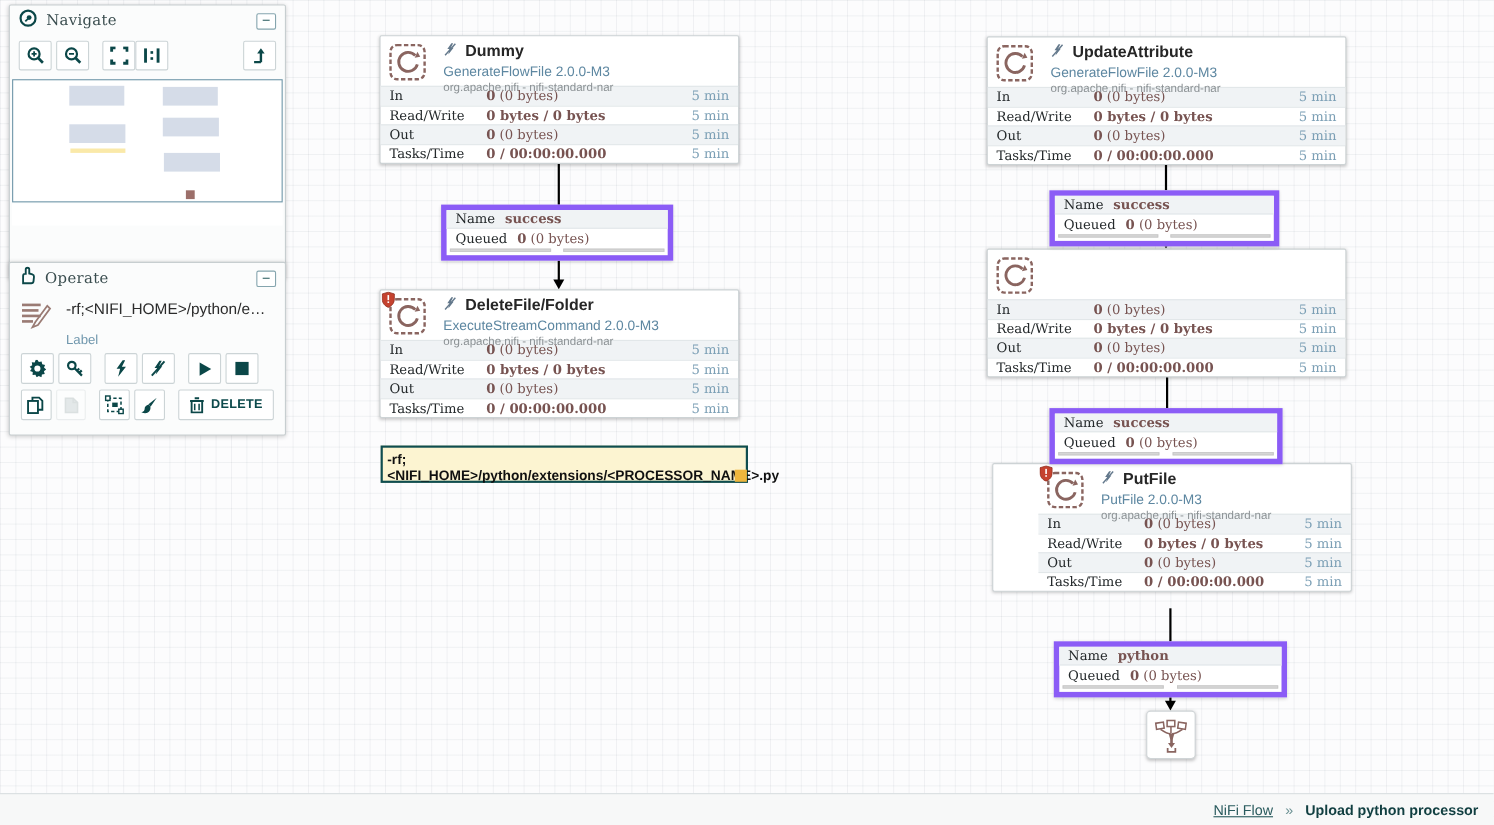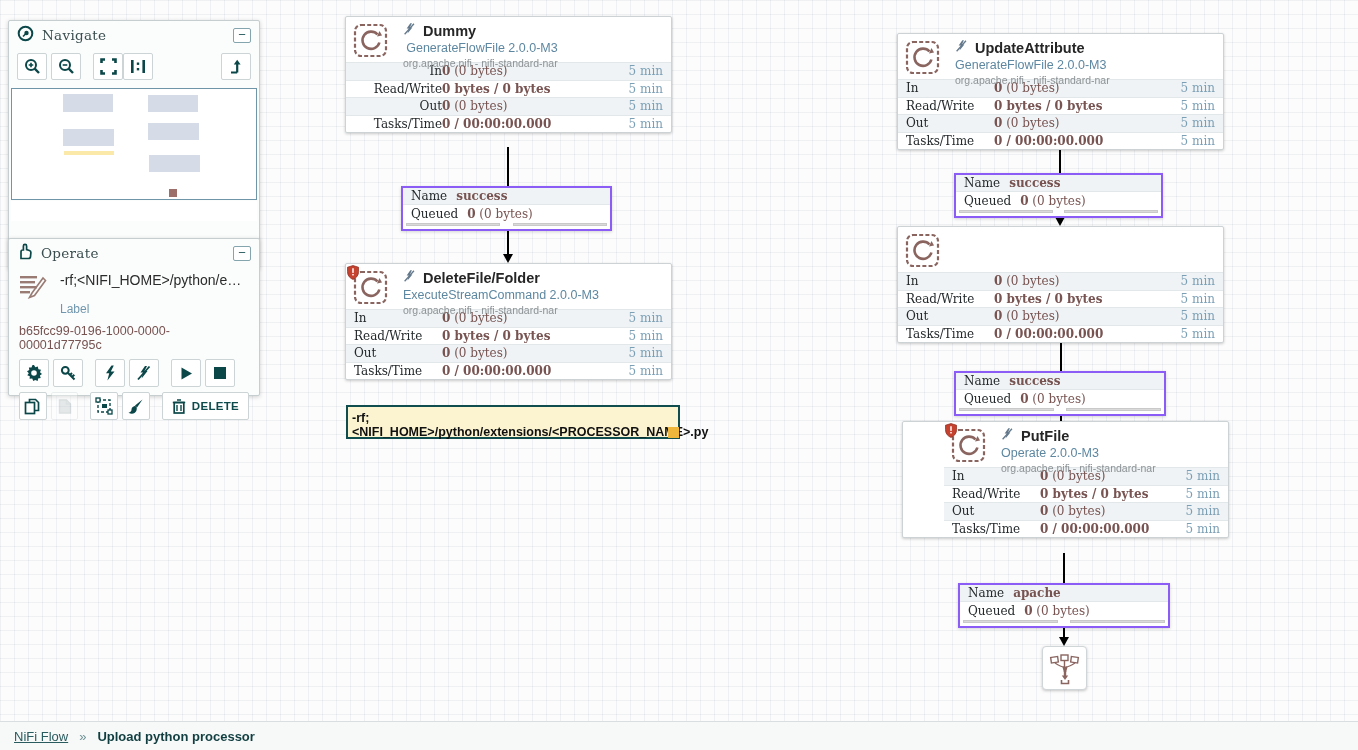--- a/index.html
+++ b/index.html
@@ -56,21 +56,21 @@
   .proc-type { font-size:12.5px; color:#5d87a1; margin-top:1px; }
   .proc-bundle { font-size:10.5px; color:#8c9295; margin-top:1px; }
   .stat-row { display:flex; align-items:center; height:17.5px; padding:0 8px;
     border-top:1px solid #e2e7e9; font-family:"DejaVu Serif",serif; font-size:12px; }
   .stat-row.alt { background:#f0f3f5; }
   .stat-label { width:88px; color:#24292b; }
   .stat-value { color:#775351; } .stat-value b { font-weight:700; }
   .stat-time { margin-left:auto; color:#7b9fb5; }
 
   
-  .conn { position:absolute; width:211px; background:#fff; border:2px solid #8b5cf6; box-shadow:0 1px 3px rgba(0,0,0,.16); }
+  .conn { position:absolute; width:211px; background:#fff; border:5px solid #8b5cf6; box-shadow:0 1px 3px rgba(0,0,0,.16); }
   .conn-row { display:flex; align-items:center; gap:9px; height:17px; padding:0 8px;
     font-family:"DejaVu Serif",serif; font-size:12px; }
   .conn-row.head { background:#f0f3f5; border-bottom:1px solid #e2e7e9; }
   .conn-key { color:#24292b; }
   .conn-name { color:#775351; font-weight:700; }
   .conn-val { color:#775351; } .conn-val b { font-weight:700; }
   .conn-bars { display:flex; justify-content:space-between; padding:1px 3px 3px; }
   .bar { width:47%; height:3px; background:#dadada; border:1px solid #c9c9c9; }
 
   
@@ -84,29 +84,29 @@
     padding:4px 4px; }
   .resize-handle { position:absolute; right:-1px; bottom:-1px; width:11px; height:11px; background:#eeb63d; }
 
   
   .funnel-box { position:absolute; left:1042px; top:646px; width:45px; height:44px; background:#fff;
     border:1px solid #d0d5d7; border-radius:4px; box-shadow:0 1px 3px rgba(0,0,0,.22);
     display:flex; align-items:center; justify-content:center; }
 
   
   .breadcrumb-bar { position:absolute; left:0; right:0; bottom:0; height:29px; background:#f7f8f8;
-    border-top:1px solid #d9dee0; display:flex; align-items:center; padding:0 14px; gap:11px; font-size:13px; }
+    border-top:1px solid #d9dee0; display:flex; align-items:center; padding:0 14px; gap:11px; font-size:13px;justify-content:flex-end; }
   .crumb-link { color:#2a5b5e; text-decoration:underline; cursor:pointer; }
   .crumb-sep { color:#6d9294; font-size:13px; }
   .crumb-current { color:#113f41; font-weight:700; }
 </style>
 </head>
 <body>
 
-<div class="panel" style="top:20px; height:249px;">
+<div class="panel" style="top:4px; height:249px;">
   <div class="panel-header">
     <span>
       <svg width="17" height="17" viewBox="0 0 17 17">
           <circle cx="8.5" cy="8.5" r="6.8" fill="none" stroke="#0b4748" stroke-width="2"></circle>
           <circle cx="9.5" cy="8" r="2.2" fill="#0b4748"></circle>
           <path d="M9.5 8 L6 11.5" stroke="#0b4748" stroke-width="1.6"></path>
         </svg>
     </span>
     <span class="panel-title">Navigate</span>
     <span class="collapse-btn">−</span>
@@ -176,21 +176,20 @@
           <rect x="1" y="14" width="17" height="2.4" fill="#9a7b74"></rect>
           <rect x="1" y="19" width="10" height="2.4" fill="#9a7b74"></rect>
           <path d="M24 6 L13 21 L10.5 25.5 L15.5 23.5 L26.5 8.5 Z" fill="none" stroke="#9a7b74" stroke-width="1.6"></path>
         </svg>
     </span>
     <span style="min-width:0;">
       <div class="sel-title">-rf;&lt;NIFI_HOME&gt;/python/extensi...</div>
       <div class="sel-sub">Label</div>
     </span>
   </div>
-  <div class="sel-id">b65fcc99-0196-1000-0000-00001d77795c</div>
   <div class="op-row">
     <span class="obtn">
       <svg width="16" height="16" viewBox="0 0 16 16">
           <path d="M8 0 L9.3 2.2 L11.8 1.6 L12.4 4.2 L15 4.8 L14 7.2 L16 8.9 L13.9 10.5 L14.7 13 L12.1 13.5 L11.7 16 L9.2 14.9 L7.3 16 L6.2 13.6 L3.6 13.8 L3.8 11.2 L1.3 10.3 L2.8 8.2 L1 6.3 L3.3 5 L2.9 2.4 L5.5 2.5 L6.5 0.1 Z M8 5.2 A2.8 2.8 0 1 0 8 10.8 A2.8 2.8 0 1 0 8 5.2" fill="#0b4748" fill-rule="evenodd"></path>
         </svg>
     </span>
     <span class="obtn gap-s">
       <svg width="17" height="17" viewBox="0 0 17 17">
           <circle cx="5.3" cy="5.3" r="3.4" fill="none" stroke="#0b4748" stroke-width="2"></circle>
           <path d="M7.8 7.8 L14.5 14.5 M12 12 L14.3 9.7 M10 10 L12 8" stroke="#0b4748" stroke-width="2"></path>
@@ -265,21 +264,21 @@
 <div class="wire-head" style="left:1055px; top:217px;"></div>
 
 <div class="wire" style="left:1060px; top:343px; height:28px;"></div>
 <div class="wire" style="left:1060px; top:411px; height:17px;"></div>
 <div class="wire-head" style="left:1056px; top:427px;"></div>
 
 <div class="wire" style="left:1063px; top:553px; height:32px;"></div>
 <div class="wire" style="left:1063px; top:621px; height:17px;"></div>
 <div class="wire-head" style="left:1059px; top:637px;"></div>
 
-<div class="processor" style="left:345px; top:16px;text-align:right;">
+<div class="processor" style="left:345px; top:32px;">
   <div class="proc-header">
     <span>
       <svg width="38" height="38" viewBox="0 0 38 38">
           <rect x="3" y="3" width="31" height="31" rx="6" fill="none" stroke="#8a6560" stroke-width="2.2" stroke-dasharray="4 2.2"></rect>
           <path d="M25.5 12.5 A8.6 8.6 0 1 0 27.4 20.5" fill="none" stroke="#8a6560" stroke-width="2.6"></path>
           <path d="M27.5 9 L25 14.5 L30 13.5 Z" fill="#8a6560"></path>
         </svg>
     </span>
     <div class="proc-titles">
       <div class="proc-name-line">
@@ -465,21 +464,21 @@
     <div class="proc-titles">
       <div class="proc-name-line">
         <span>
           <svg width="13" height="14" viewBox="0 0 16 16">
               <path d="M9 1 L4.5 7.5 H7 L5.6 13.5 L11.5 6 H8.5 L11 1 Z" fill="#64798c"></path>
               <path d="M2 14.5 L13.5 1.5" stroke="#64798c" stroke-width="1.6"></path>
             </svg>
         </span>
         <span class="proc-name">PutFile</span>
       </div>
-      <div class="proc-type">Operate 2.0.0-M3</div>
+      <div class="proc-type">PutFile 2.0.0-M3</div>
       <div class="proc-bundle">org.apache.nifi - nifi-standard-nar</div>
     </div>
   </div>
   <div class="stat-row alt">
       <span class="stat-label">In</span>
       <span class="stat-value"><b>0</b><span> (0 bytes)</span></span>
       <span class="stat-time">5 min</span>
     </div>
   <div class="stat-row">
       <span class="stat-label">Read/Write</span>
@@ -539,21 +538,21 @@
     </div>
   <div class="conn-bars">
       <span class="bar"></span>
       <span class="bar"></span>
     </div>
 </div>
 
 <div class="conn" style="left:958px; top:583px; width:212px;">
   <div class="conn-row head">
       <span class="conn-key">Name</span>
-      <span class="conn-name">apache</span>
+      <span class="conn-name">python</span>
     </div>
   <div class="conn-row">
       <span class="conn-key">Queued</span>
       <span class="conn-val"><b>0</b><span> (0 bytes)</span></span>
     </div>
   <div class="conn-bars">
       <span class="bar"></span>
       <span class="bar"></span>
     </div>
 </div>

